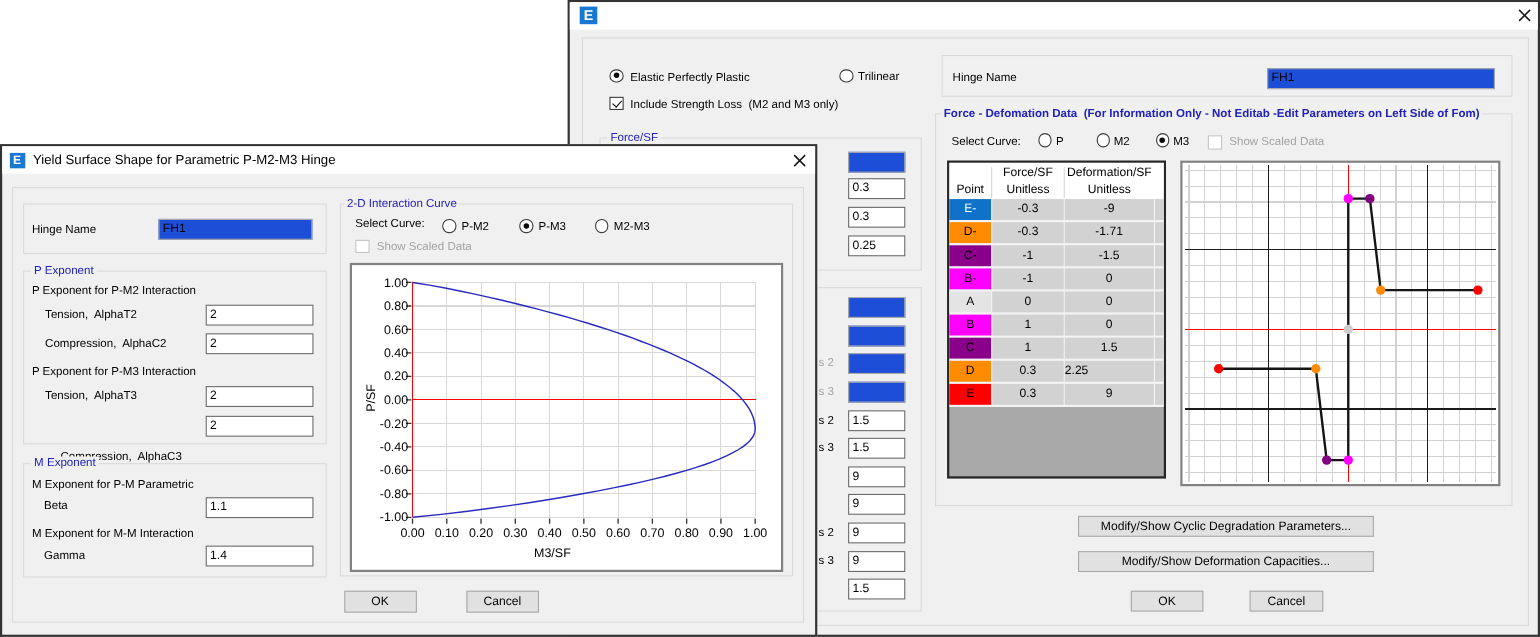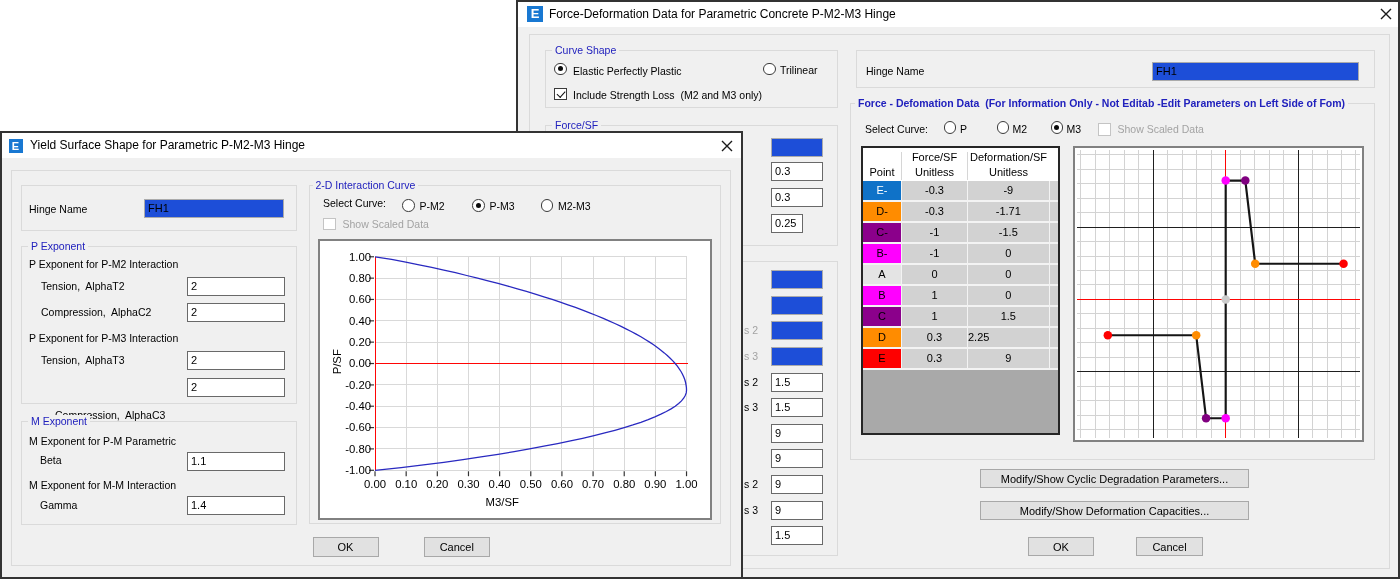--- a/index.html
+++ b/index.html
@@ -18,41 +18,37 @@
 .radio.sel::after{content:"";position:absolute;left:2.6px;top:2.6px;width:5.3px;height:5.3px;border-radius:50%;background:#0c0c0c}
 .chk{position:absolute;width:12.5px;height:12.5px;border:1px solid #3b3b3b;background:#fff}
 .chk:not(.dis)::after{content:"";position:absolute;left:2px;top:2.2px;width:6.5px;height:3.6px;border-left:1.6px solid #111;border-bottom:1.6px solid #111;transform:rotate(-48deg)}
 .chk.dis{border-color:#c4c4c4}
 .btn{position:absolute;background:#e1e1e1;border:1px solid #a8a8a8;font-size:11px;color:#000;text-align:center;display:flex;align-items:center;justify-content:center}
 </style></head>
 <body>
 <div class="win" style="left:516px;top:0;width:884px;height:579px;z-index:1">
     <div class="tb" style="height:25px"></div>
     <div class="eicon" style="left:9px;top:4px"></div>
-    <span class="title" style="left:31px;top:0;line-height:25px">Force-Deformation Data for Parametric Concrete P-M2-M3 Hinge</span>
     <svg class="abs" style="left:862px;top:6px" width="12" height="12" viewBox="0 0 12 12">
       <path d="M1 1 L11 11 M11 1 L1 11" stroke="#1a1a1a" stroke-width="1.4" fill="none"></path>
     </svg>
     <div class="grp" style="left:11px;top:32px;width:861px;height:535px"></div>
-    <div class="grp" style="left:27px;top:48px;width:293px;height:58px">
-      <span class="glab" style="left:6px;">Curve Shape</span>
-    </div>
     <span class="radio sel" style="left:36px;top:60.5px"></span>
     <span class="lbl" style="left:55px;top:62.5px;">Elastic Perfectly Plastic</span>
     <span class="radio" style="left:245px;top:60.5px"></span>
     <span class="lbl" style="left:262px;top:62px;">Trilinear</span>
     <span class="chk" style="left:36px;top:85.5px"></span>
     <span class="lbl" style="left:55px;top:86.5px;">Include Strength Loss&nbsp; (M2 and M3 only)</span>
     <div class="grp" style="left:27px;top:123px;width:293px;height:121px">
       <span class="glab" style="left:6px;">Force/SF</span>
     </div>
     <div class="tx txd" style="left:253px;top:136px;width:52px;height:19px;font-size:11px"></div>
     <div class="tx" style="left:253px;top:160px;width:52px;height:19px;font-size:11px">0.3</div>
     <div class="tx" style="left:253px;top:185.5px;width:52px;height:19px;font-size:11px">0.3</div>
-    <div class="tx" style="left:253px;top:211.5px;width:32px;height:19px;font-size:11px">0.25</div>
+    <div class="tx" style="left:253px;top:211.5px;width:52px;height:19px;font-size:11px">0.25</div>
     <div class="grp" style="left:27px;top:259px;width:293px;height:295px"></div>
     <div class="tx txd" style="left:253px;top:268px;width:52px;height:19px;font-size:11px"></div>
     <div class="tx txd" style="left:253px;top:293.5px;width:52px;height:19px;font-size:11px"></div>
     <div class="tx txd" style="left:253px;top:319px;width:52px;height:19px;font-size:11px"></div>
     <div class="tx txd" style="left:253px;top:344.5px;width:52px;height:19px;font-size:11px"></div>
     <div class="tx" style="left:253px;top:370.5px;width:52px;height:19px;font-size:11px">1.5</div>
     <div class="tx" style="left:253px;top:396px;width:52px;height:19px;font-size:11px">1.5</div>
     <div class="tx" style="left:253px;top:421.5px;width:52px;height:19px;font-size:11px">9</div>
     <div class="tx" style="left:253px;top:447px;width:52px;height:19px;font-size:11px">9</div>
     <div class="tx" style="left:253px;top:472.5px;width:52px;height:19px;font-size:11px">9</div>

